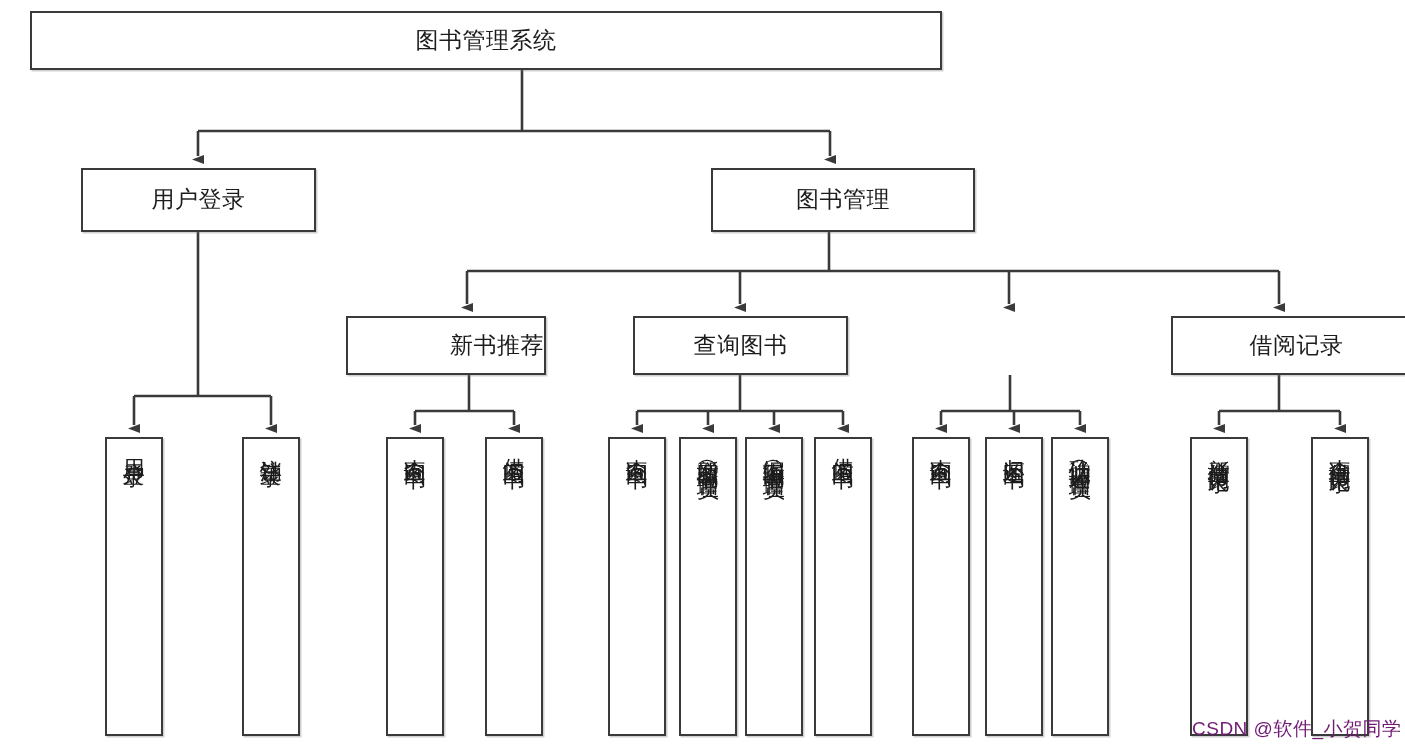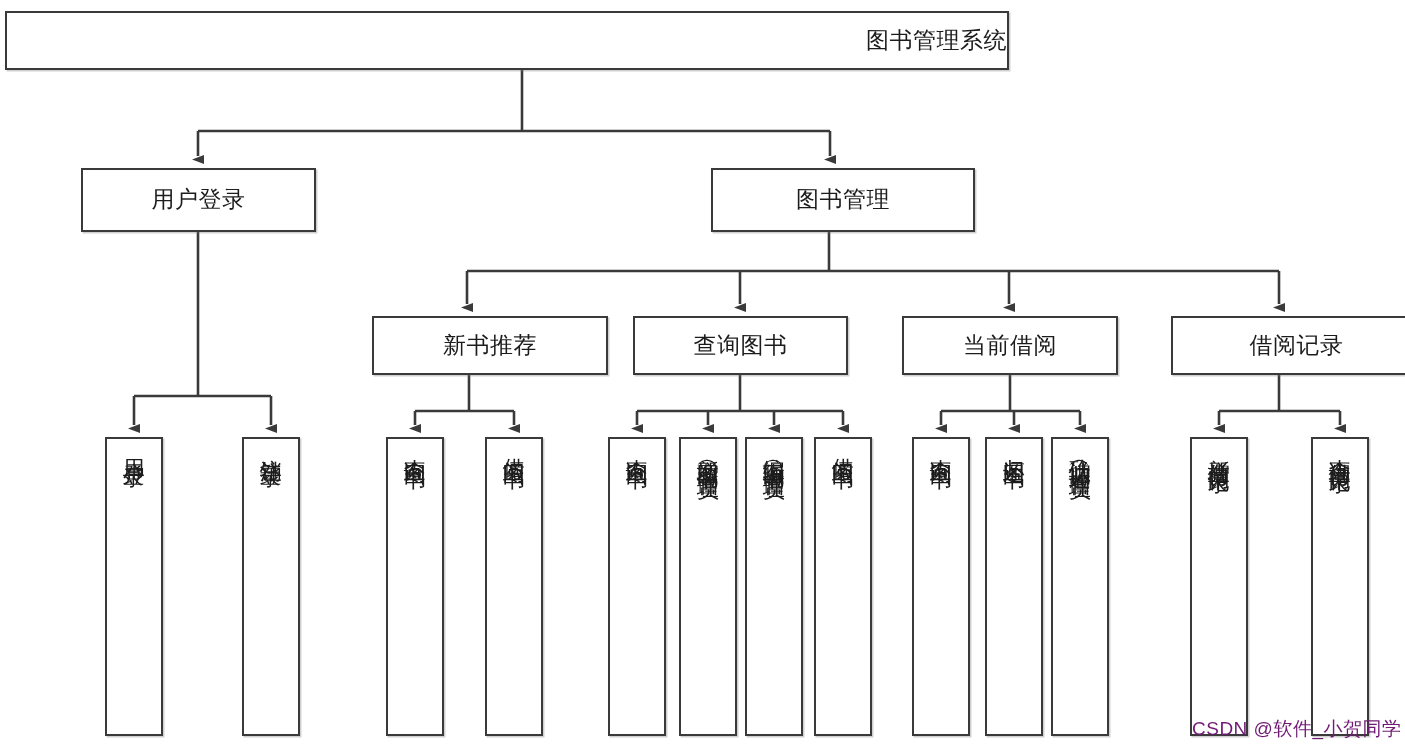--- a/index.html
+++ b/index.html
@@ -113,39 +113,36 @@
       <path d="M 1014 411 L 1014 425" marker-end="url(#arrow)"></path>
       <path d="M 1080 411 L 1080 425" marker-end="url(#arrow)"></path>
 
       <path d="M 1279 375 L 1279 411"></path>
       <path d="M 1219 411 L 1340 411"></path>
       <path d="M 1219 411 L 1219 425" marker-end="url(#arrow)"></path>
       <path d="M 1340 411 L 1340 425" marker-end="url(#arrow)"></path>
     </g>
   </svg>
 
-  <div class="node horiz" style="left:5px; top:11px; width:1004px; height:59px;justify-content:flex-end;">
+  <div class="node horiz" style="left:30px; top:11px; width:912px; height:59px;">
     <span class="label">图书管理系统</span>
   </div>
 
   <div class="node horiz" style="left:81px; top:168px; width:235px; height:64px;">
     <span class="label">用户登录</span>
   </div>
   <div class="node horiz" style="left:711px; top:168px; width:264px; height:64px;">
     <span class="label">图书管理</span>
   </div>
 
-  <div class="node horiz" style="left:372px; top:316px; width:236px; height:59px;">
+  <div class="node horiz" style="left:346px; top:316px; width:200px; height:59px;justify-content:flex-end;">
     <span class="label">新书推荐</span>
   </div>
   <div class="node horiz" style="left:633px; top:316px; width:215px; height:59px;">
     <span class="label">查询图书</span>
-  </div>
-  <div class="node horiz" style="left:902px; top:316px; width:216px; height:59px;">
-    <span class="label">当前借阅</span>
   </div>
   <div class="node horiz" style="left:1171px; top:316px; width:251px; height:59px;">
     <span class="label">借阅记录</span>
   </div>
 
   <div class="node vert" style="left:105px; top:437px; width:58px; height:299px;">
     <span class="label">用户登录</span>
   </div>
   <div class="node vert" style="left:242px; top:437px; width:58px; height:299px;">
     <span class="label">注销登录</span>

